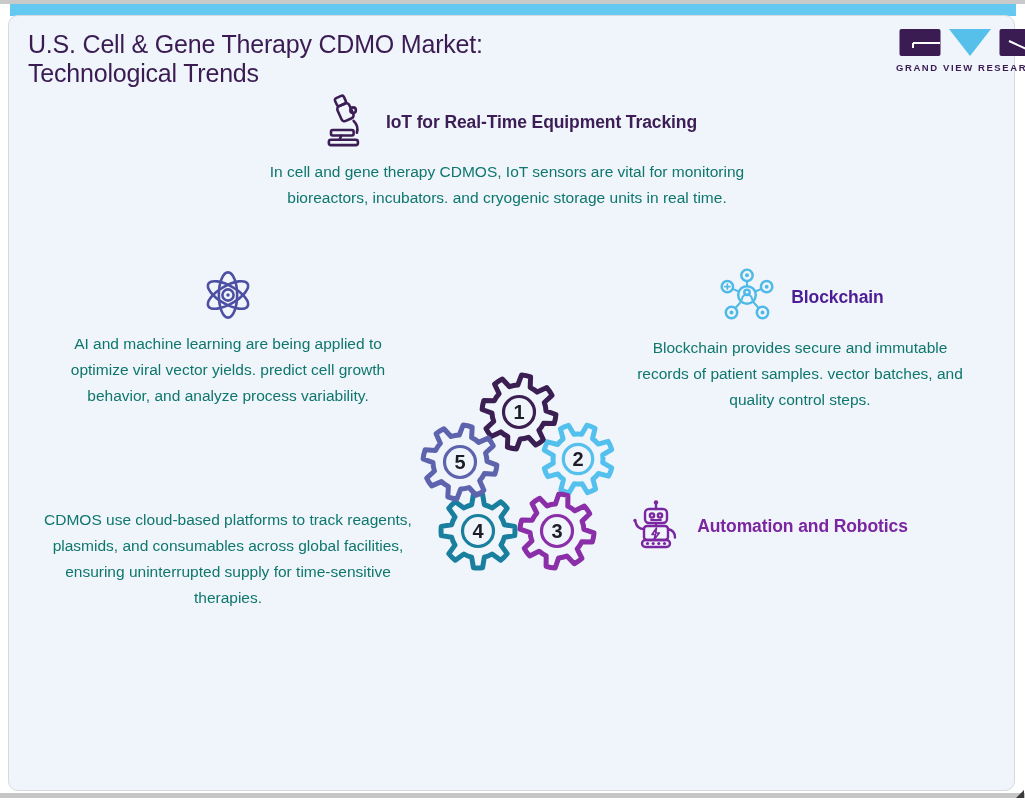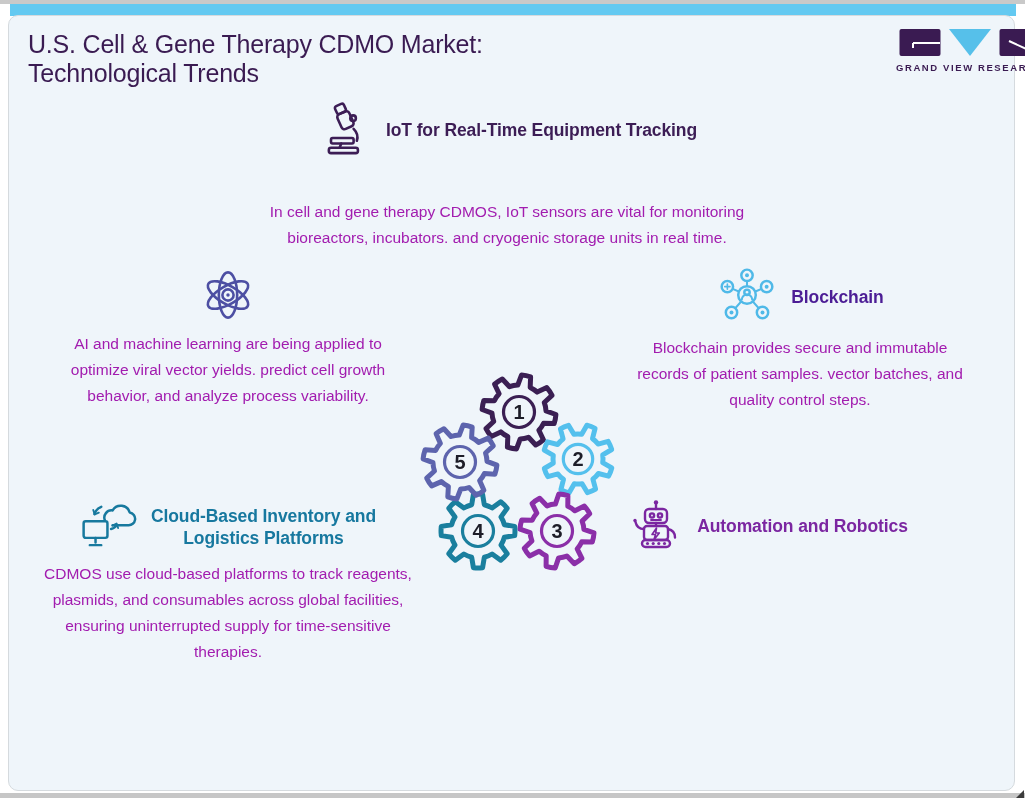--- a/index.html
+++ b/index.html
@@ -17,23 +17,23 @@
   .title{position:absolute;left:28px;top:30px;font-size:25px;line-height:29px;font-weight:normal;
          color:#3a1b52;letter-spacing:-0.2px;}
 
   .logo{position:absolute;left:851px;top:28px;width:142px;display:flex;flex-direction:column;align-items:center;margin-left:48px;}
   .logo-text{margin-top:5px;font-size:9.5px;font-weight:bold;letter-spacing:1.6px;color:#3a1b52;white-space:nowrap;}
 
   .block{position:absolute;display:flex;flex-direction:column;align-items:center;}
   .block-head{display:flex;align-items:center;gap:13px;}
   .block-head svg{display:block;flex:0 0 auto;}
   .block-title{font-size:17.5px;font-weight:bold;letter-spacing:-0.1px;line-height:22px;text-align:center;}
-  .block-body{margin:7px 0 0;font-size:15.5px;line-height:26px;text-align:center;color:#a21caf;}
+  .block-body{margin:7px 0 0;font-size:15.5px;line-height:26px;text-align:center;color:#0f766e;}
 
-  .iot-block   {left:267px;top:100px;width:480px;gap:32px;}
+  .iot-block   {left:267px;top:92px;width:480px;}
   .ai-block    {left:49px; top:266px;width:358px;}
   .bc-block    {left:629px;top:266px;width:342px;}
   .cloud-block {left:44px; top:500px;width:368px;}
   .auto-block  {left:596px;top:498px;width:344px;}
 
   .c-iot{color:#3c1d55;}  .s-iot{stroke:#3c1d55;}
   .c-ai{color:#4d4fa3;}   .s-ai{stroke:#4d4fa3;}   .f-ai{fill:#4d4fa3;}
   .c-bc{color:#4c1d95;}   .s-bc{stroke:#4fb9e8;}   .f-bc{fill:#4fb9e8;}
   .c-cl{color:#17789f;}   .s-cl{stroke:#17799e;}
   .c-au{color:#7b26a1;}   .s-au{stroke:#7b26a1;}   .f-au{fill:#7b26a1;}
@@ -115,35 +115,20 @@
         <circle cx="49" cy="20" r="1.9" class="f-bc" stroke="none"></circle>
         <circle cx="15" cy="45" r="1.9" class="f-bc" stroke="none"></circle>
         <circle cx="45" cy="45" r="1.9" class="f-bc" stroke="none"></circle>
       </svg>
       <div class="block-title c-bc">Blockchain</div>
     </div>
     <p class="block-body">Blockchain provides secure and immutable records of patient samples. vector batches, and quality control steps.</p>
   </div>
 
   <div class="block cloud-block">
-    <div class="block-head">
-      <svg width="58" height="54" viewBox="0 0 56 52" class="icon-stroke s-cl">
-        <path d="M24,19.5 a7,7 0 0 1 7.5,-9.5 a9,9 0 0 1 16.5,2 a6.2,6.2 0 0 1 -1.5,12.3 h-15"></path>
-        <path d="M14,13.5 a11,11 0 0 1 6.5,-7"></path>
-        <path d="M12.8,9.5 l1.4,4.4 4,-1.8" stroke-width="1.8"></path>
-        <path d="M30,28 a8.5,8.5 0 0 0 5.5,-4"></path>
-        <path d="M36.8,27 l-1.5,-4.3 -4,1.9" stroke-width="1.8"></path>
-        <rect x="3.5" y="20.5" width="23" height="16" rx="2"></rect>
-        <path d="M15,36.5 v4.5 M9.5,43.5 h11"></path>
-      </svg>
-      <div class="block-title c-cl">
-        <div>Cloud-Based Inventory and</div>
-        <div>Logistics Platforms</div>
-      </div>
-    </div>
     <p class="block-body">CDMOS use cloud-based platforms to track reagents, plasmids, and consumables across global facilities, ensuring uninterrupted supply for time-sensitive therapies.</p>
   </div>
 
   <div class="block auto-block">
     <div class="block-head">
       <svg width="56" height="56" viewBox="0 0 56 56" class="icon-stroke s-au">
         <circle cx="28" cy="4.5" r="2.2" class="f-au" stroke="none"></circle>
         <path d="M28,7 v4"></path>
         <rect x="17" y="11" width="22" height="14" rx="4"></rect>
         <circle cx="24" cy="17.5" r="2.1"></circle>

